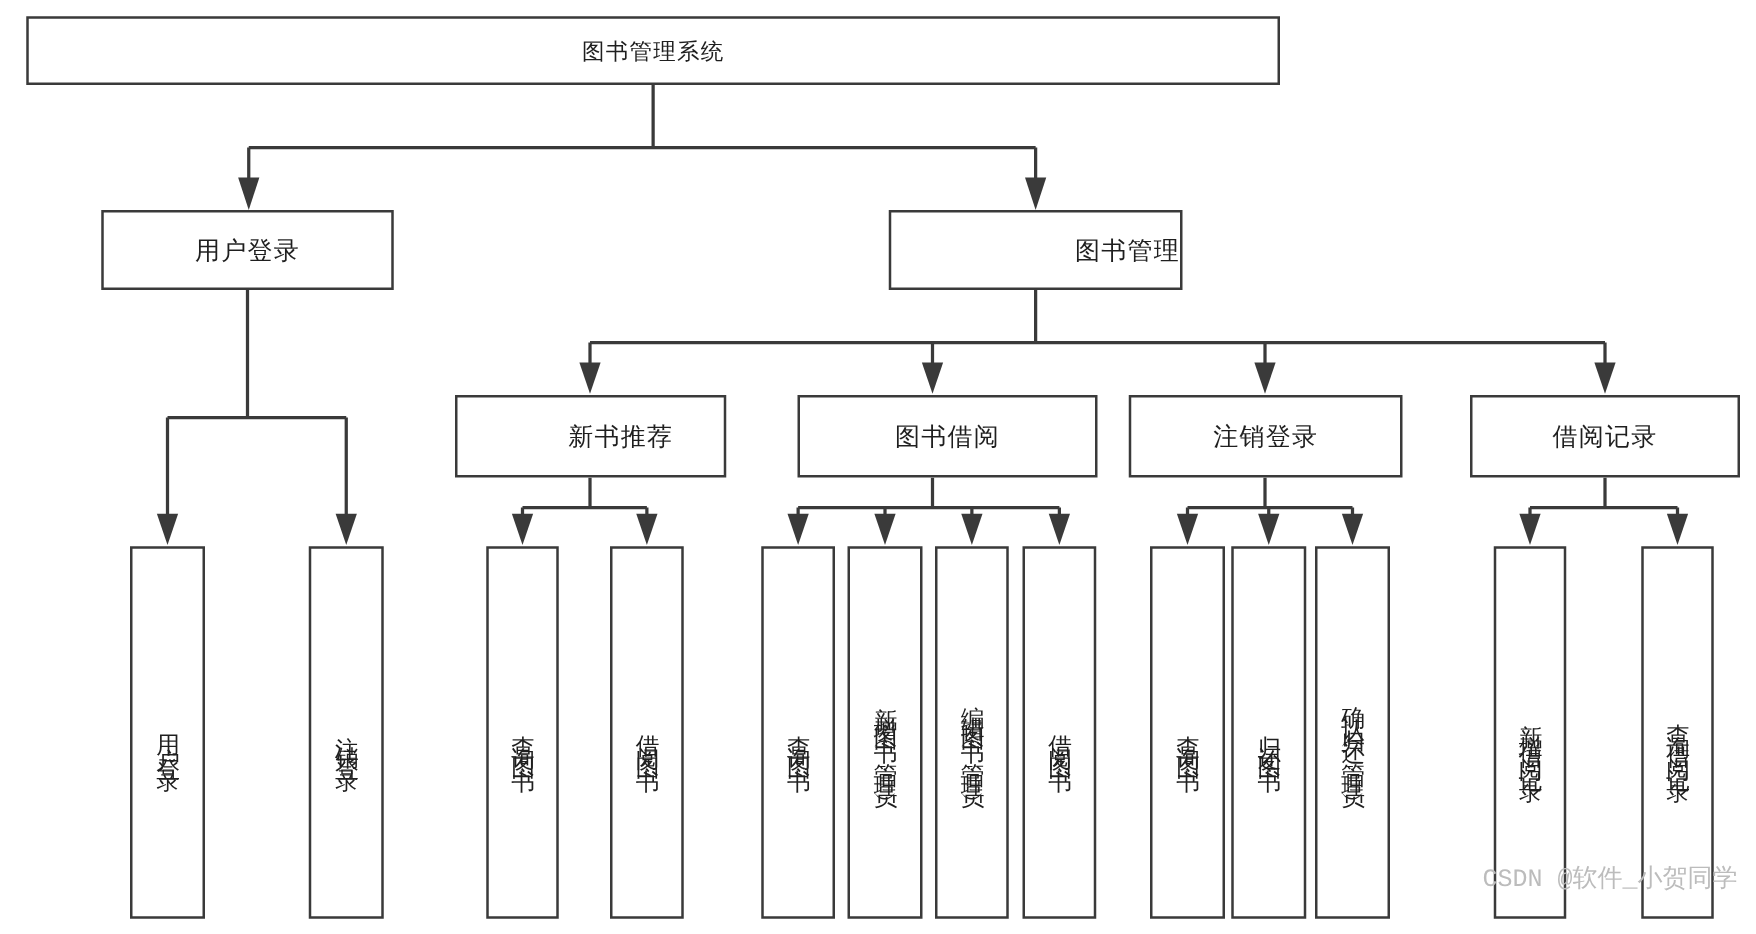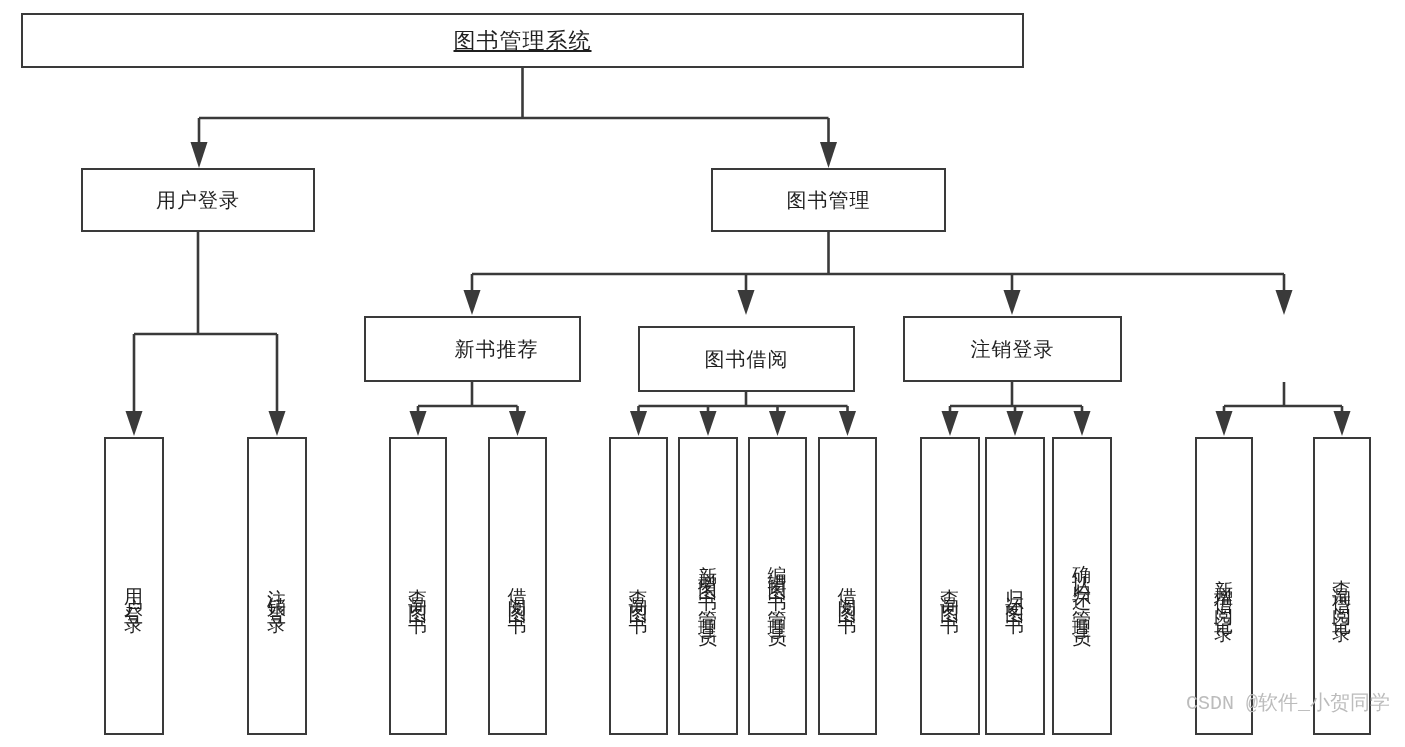--- a/index.html
+++ b/index.html
@@ -23,21 +23,21 @@
   svg.edges polygon{fill:var(--line);stroke:none;}
   .box{
     position:absolute;
     background:var(--box_bg);
     border:2.6px solid var(--line);
     color:var(--text);
     display:flex;align-items:center;justify-content:center;
     text-align:center;
   }
   .h-box{font-size:20px;letter-spacing:1px;}
-  .root-box{font-size:22px;text-decoration:underline;}
+  .root-box{font-size:18px;}
   .v-box{font-size:19px;}
   .v-box .vtext{
     writing-mode:vertical-lr;
     text-orientation:mixed;
     letter-spacing:9px;
     line-height:1;
     margin-bottom:-9px;
   }
   .watermark{
     position:absolute;
@@ -116,32 +116,35 @@
     <polygon points="1333.5,411 1350.5,411 1342,436"></polygon>
   </svg>
 
   <div class="box h-box root-box" style="left:21px;top:13px;width:1003px;height:55px;">
     <span>图书管理系统</span>
   </div>
 
   <div class="box h-box" style="left:81px;top:168px;width:234px;height:64px;">
     <span>用户登录</span>
   </div>
-  <div class="box h-box" style="left:711px;top:168px;width:235px;height:64px;">
+  <div class="box h-box" style="left:711px;top:168px;width:235px;height:64px;justify-content:flex-end;">
     <span>图书管理</span>
   </div>
 
   <div class="box h-box" style="left:364px;top:316px;width:217px;height:66px;padding-left:48px;">
     <span>新书推荐</span>
   </div>
-  <div class="box h-box" style="left:638px;top:316px;width:217px;height:66px;margin-top:10px;">
+  <div class="box h-box" style="left:638px;top:316px;width:240px;height:66px;">
     <span>图书借阅</span>
   </div>
   <div class="box h-box" style="left:903px;top:316px;width:219px;height:66px;">
     <span>注销登录</span>
+  </div>
+  <div class="box h-box" style="left:1176px;top:316px;width:216px;height:66px;">
+    <span>借阅记录</span>
   </div>
 
   <div class="box v-box" style="left:104px;top:437px;width:60px;height:298px;">
     <span class="vtext">用户登录</span>
   </div>
   <div class="box v-box" style="left:247px;top:437px;width:60px;height:298px;">
     <span class="vtext">注销登录</span>
   </div>
 
   <div class="box v-box" style="left:389px;top:437px;width:58px;height:298px;">

